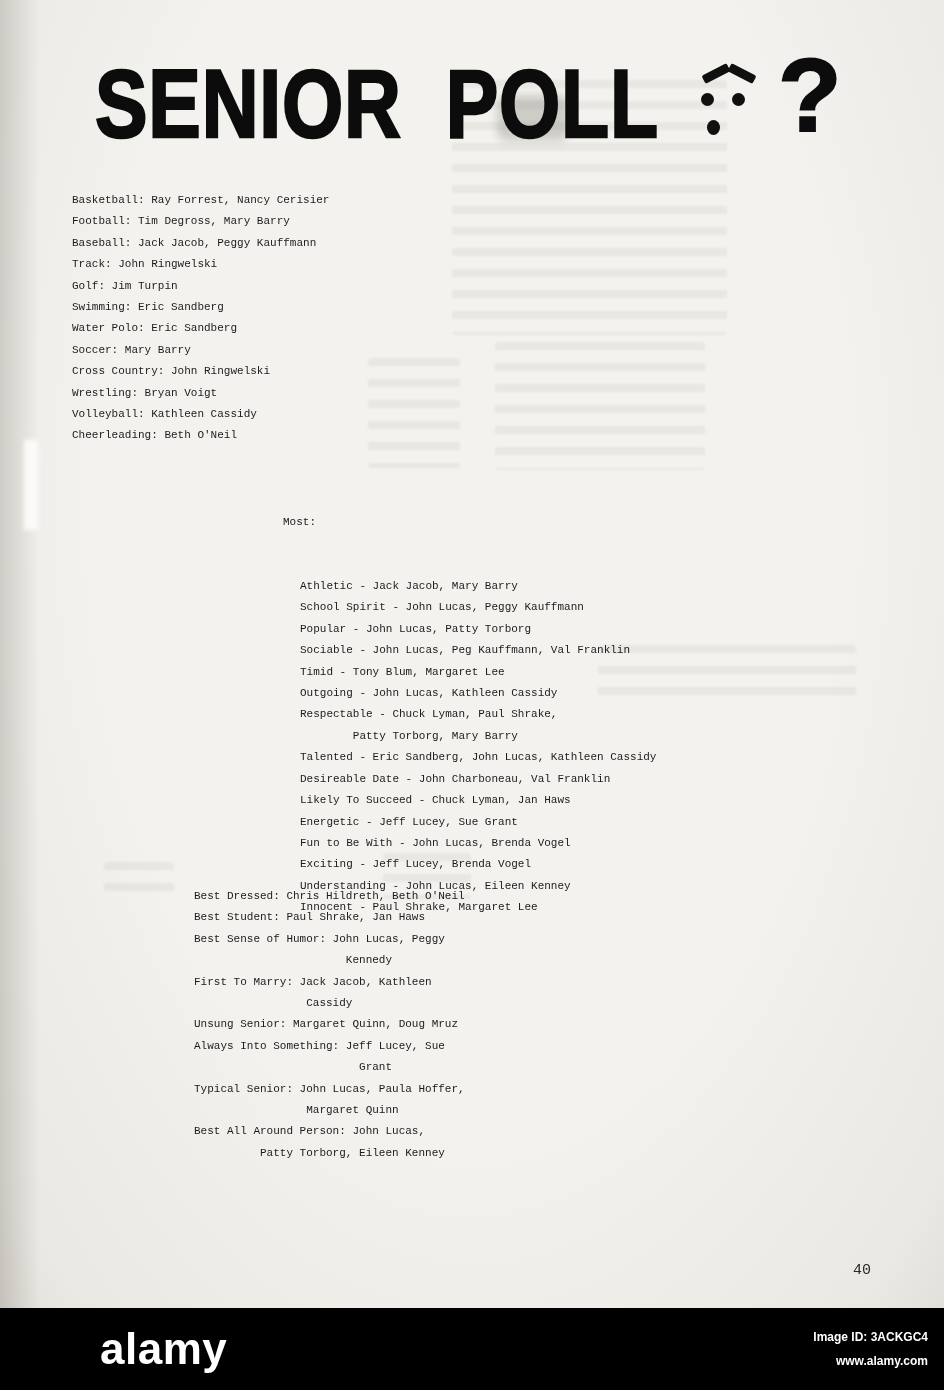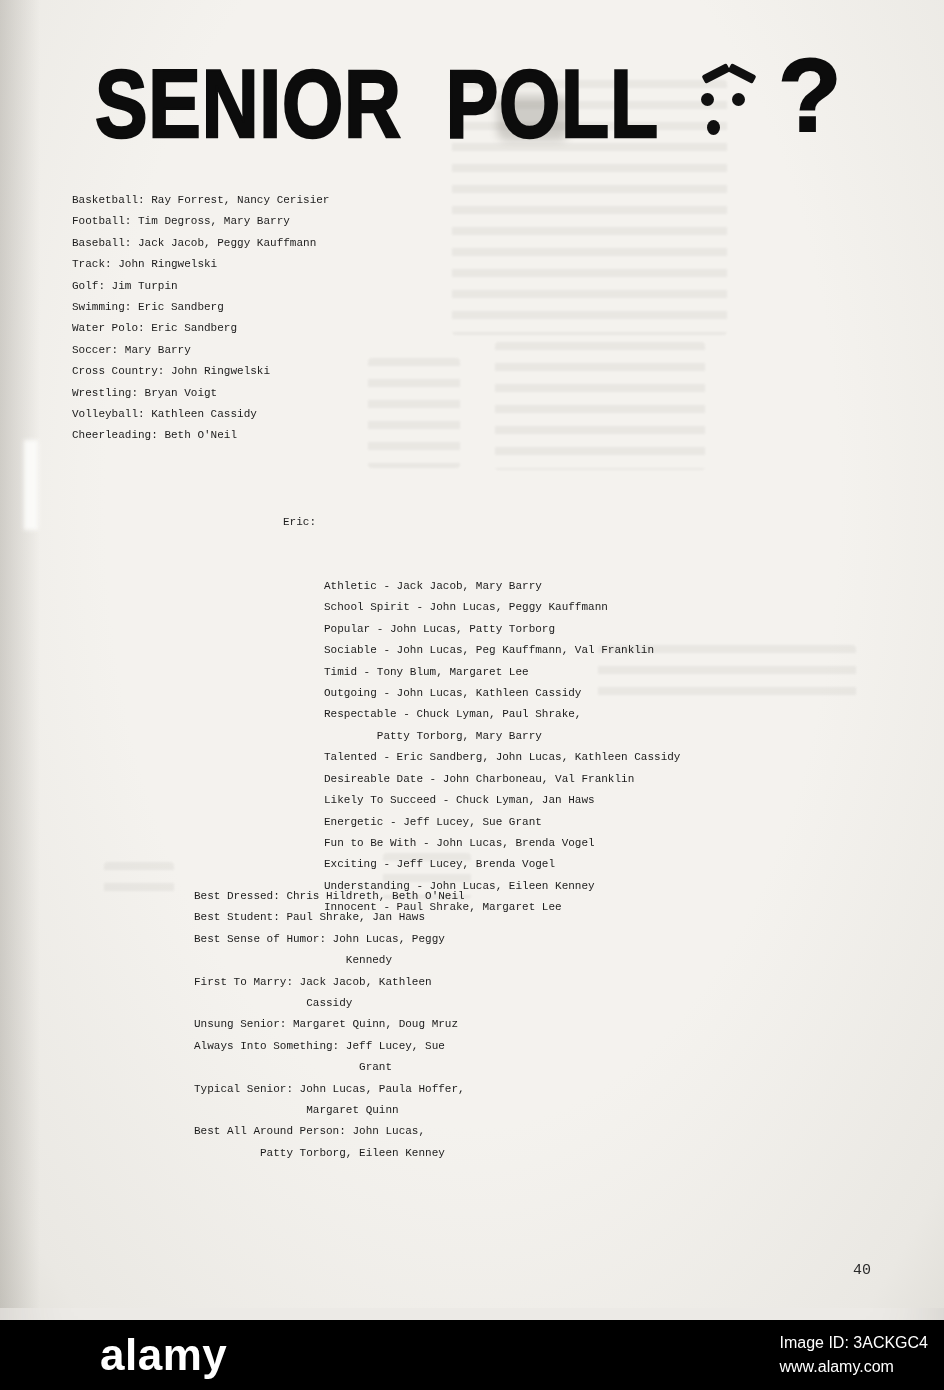--- a/index.html
+++ b/index.html
@@ -60,21 +60,21 @@
 
   
   .block {
     position:absolute;
     font-family:"Liberation Mono","DejaVu Sans Mono", monospace;
     font-size:11px; line-height:21.4px; color:#1b1b1b;
     white-space:pre;
   }
   .sports { left:72px; top:190px; }
   .most   { left:283px; top:469px; }
-  .most-lines { margin-left:41px; }
+  .most-lines { margin-left:17px; }
   .superlatives { left:194px; top:886px; }
 
   .page-number {
     position:absolute; left:853px; top:1262px;
     font-family:"Liberation Mono","DejaVu Sans Mono", monospace;
     font-size:15px; color:#2a2a2a;
   }
 
   
   .ghost {
@@ -82,31 +82,31 @@
     background:repeating-linear-gradient(180deg, #8d8b84 0 8px, transparent 8px 21px);
     opacity:0.10; filter:blur(1.3px); border-radius:4px; pointer-events:none;
   }
   .ghost-blob {
     position:absolute; left:497px; top:95px; width:72px; height:46px;
     background:#6f6c64; opacity:0.28; filter:blur(4px); border-radius:10px; pointer-events:none;
   }
 
   
   .alamy-bar {
-    position:absolute; left:0; right:0; bottom:0; height:70px; background:#000;
+    position:absolute; left:0; right:0; bottom:0; height:82px; background:#000;
     display:flex; align-items:center; justify-content:space-between;
     padding:0 16px 0 100px; color:#fff;
   }
   .alamy-logo {
     font-family:"Liberation Sans", sans-serif;
     font-weight:700; font-size:44px; letter-spacing:0.5px; line-height:1;
   }
   .alamy-meta {
-    font-family:"Liberation Sans", sans-serif;
-    font-size:16px; line-height:24px; font-weight:400;
+    text-align:right; font-family:"Liberation Sans", sans-serif;
+    font-size:12px; line-height:24px; font-weight:700;
   }
 </style>
 </head>
 <body>
 
 <div class="canvas">
 
   <div class="paper">
 
     <div class="ghost" style="left:452px; top:80px;  width:275px; height:255px;"></div>
@@ -127,21 +127,21 @@
       <span class="hat"></span>
       <span class="eye left"></span>
       <span class="eye right"></span>
       <span class="mouth"></span>
     </div>
     <div class="qmark">?</div>
 
     <div class="block sports"><div class="line">Basketball: Ray Forrest, Nancy Cerisier</div><div class="line">Football: Tim Degross, Mary Barry</div><div class="line">Baseball: Jack Jacob, Peggy Kauffmann</div><div class="line">Track: John Ringwelski</div><div class="line">Golf: Jim Turpin</div><div class="line">Swimming: Eric Sandberg</div><div class="line">Water Polo: Eric Sandberg</div><div class="line">Soccer: Mary Barry</div><div class="line">Cross Country: John Ringwelski</div><div class="line">Wrestling: Bryan Voigt</div><div class="line">Volleyball: Kathleen Cassidy</div><div class="line">Cheerleading: Beth O'Neil</div></div>
 
     <div class="block most">
-      <div class="most-heading">Eric:</div>
+      <div class="most-heading">Most:</div>
       <div class="most-lines"><div class="line">Athletic - Jack Jacob, Mary Barry</div><div class="line">School Spirit - John Lucas, Peggy Kauffmann</div><div class="line">Popular - John Lucas, Patty Torborg</div><div class="line">Sociable - John Lucas, Peg Kauffmann, Val Franklin</div><div class="line">Timid - Tony Blum, Margaret Lee</div><div class="line">Outgoing - John Lucas, Kathleen Cassidy</div><div class="line">Respectable - Chuck Lyman, Paul Shrake,</div><div class="line">        Patty Torborg, Mary Barry</div><div class="line">Talented - Eric Sandberg, John Lucas, Kathleen Cassidy</div><div class="line">Desireable Date - John Charboneau, Val Franklin</div><div class="line">Likely To Succeed - Chuck Lyman, Jan Haws</div><div class="line">Energetic - Jeff Lucey, Sue Grant</div><div class="line">Fun to Be With - John Lucas, Brenda Vogel</div><div class="line">Exciting - Jeff Lucey, Brenda Vogel</div><div class="line">Understanding - John Lucas, Eileen Kenney</div><div class="line">Innocent - Paul Shrake, Margaret Lee</div></div>
     </div>
 
     <div class="block superlatives"><div class="line">Best Dressed: Chris Hildreth, Beth O'Neil</div><div class="line">Best Student: Paul Shrake, Jan Haws</div><div class="line">Best Sense of Humor: John Lucas, Peggy</div><div class="line">                       Kennedy</div><div class="line">First To Marry: Jack Jacob, Kathleen</div><div class="line">                 Cassidy</div><div class="line">Unsung Senior: Margaret Quinn, Doug Mruz</div><div class="line">Always Into Something: Jeff Lucey, Sue</div><div class="line">                         Grant</div><div class="line">Typical Senior: John Lucas, Paula Hoffer,</div><div class="line">                 Margaret Quinn</div><div class="line">Best All Around Person: John Lucas,</div><div class="line">          Patty Torborg, Eileen Kenney</div></div>
 
     <div class="page-number">40</div>
   </div>
 
   <footer class="alamy-bar">
     <div class="alamy-logo">alamy</div>

